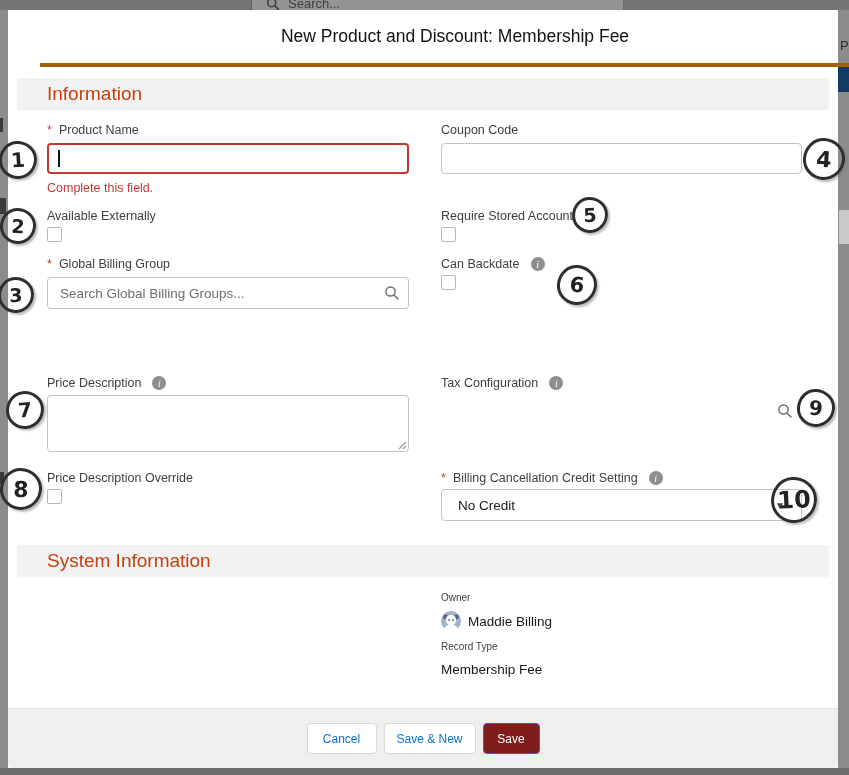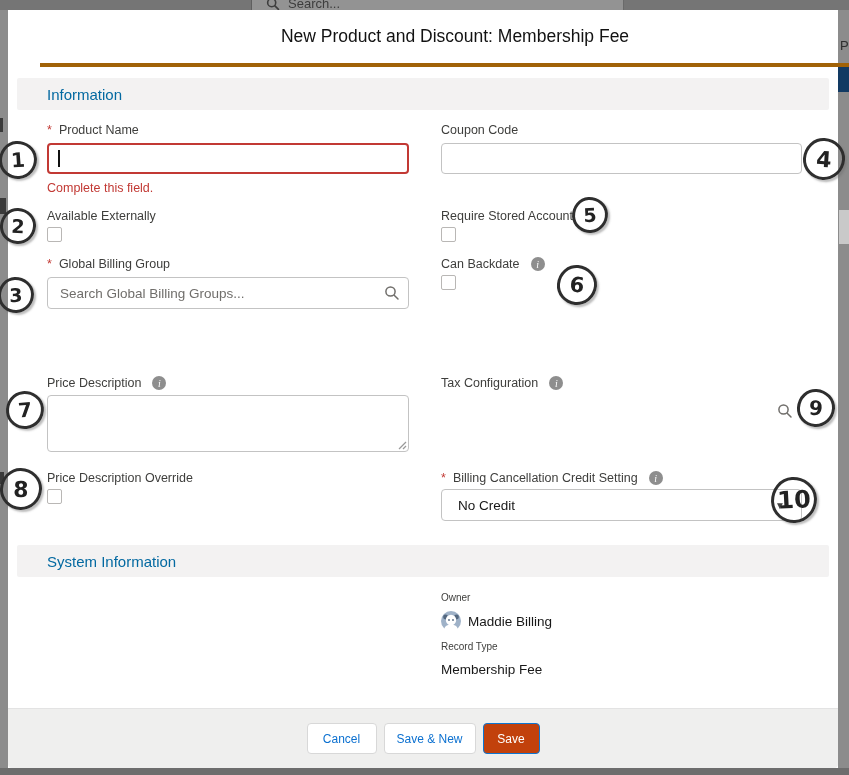--- a/index.html
+++ b/index.html
@@ -20,21 +20,21 @@
   #right-light { position:absolute; left:1px; top:200px; width:10px; height:34px; background:#c9c9c9; }
 
   
   #modal { left:8px; top:10px; width:830px; height:758px; background:#fff; border-radius:4px 4px 4px 4px; z-index:2; }
   #modal-header { position:absolute; left:0; top:0; width:830px; height:57px;
     display:flex; align-items:center; justify-content:center; border-bottom:4px solid #a16207;margin-left:32px; }
   #modal-title { font-size:17.5px; color:#121212; }
 
   .section-bar { position:absolute; left:9px; width:812px; height:32px; background:#f3f2f2;
     border-radius:2px; display:flex; align-items:center; padding-left:30px;
-    font-size:15px; color:#0369a1; }
+    font-size:19px; color:#c2410c; }
 
   .fld-label { position:absolute; font-size:12.5px; color:#3e3e3c; display:flex; align-items:center; gap:5px; white-space:nowrap; }
   .req { color:#c23934; margin-right:2px; }
   .text-input { position:absolute; border:1px solid #c3c3c3; border-radius:4px; background:#fff;
     font-size:13.5px; color:#181818; padding:0 12px; outline:none;
     font-family:"Liberation Sans","DejaVu Sans",sans-serif; }
   .text-input::placeholder { color:#706e6b; opacity:1; }
   .error-input { border:2px solid #c23934 !important; }
   .error-text { position:absolute; font-size:12.5px; color:#c23934; }
   .caret { position:absolute; width:1.5px; height:17px; background:#111; }
@@ -51,21 +51,21 @@
 
   .ro-label { position:absolute; font-size:10px; color:#3e3e3c; }
   .ro-value { position:absolute; font-size:13.5px; color:#181818; display:flex; align-items:center; gap:7px; }
 
   #modal-footer { position:absolute; left:0; top:698px; width:830px; height:60px;
     background:#efefee; border-top:1px solid #e3e3e3; border-radius:0 0 4px 4px;
     display:flex; align-items:center; justify-content:center; gap:7px; }
   .btn { height:31px; border-radius:4px; font-size:12px; display:flex; align-items:center;
     justify-content:center; cursor:pointer; border:1px solid #d8d8d8; background:#fff; color:#0b70d0;
     font-family:"Liberation Sans","DejaVu Sans",sans-serif; }
-  .btn.primary { background:#c2410c; border-color:#0c76d2; color:#fff; }
+  .btn.primary { background:#7f1d1d; border-color:#0c76d2; color:#fff; }
   #btn-cancel { width:70px; } #btn-savenew { width:92px; } #btn-save { width:57px; }
 
   
   .anno { position:absolute; border:3px solid #2e2e2e; background:transparent;
     display:flex; align-items:center; justify-content:center; z-index:50;
     border-radius:48% 52% 50% 50% / 52% 48% 52% 48%;
     box-shadow:2px 2px 2px rgba(110,110,110,.45);
     color:#222; font-weight:600; font-family:"DejaVu Sans",sans-serif; }
 </style>
 </head>

